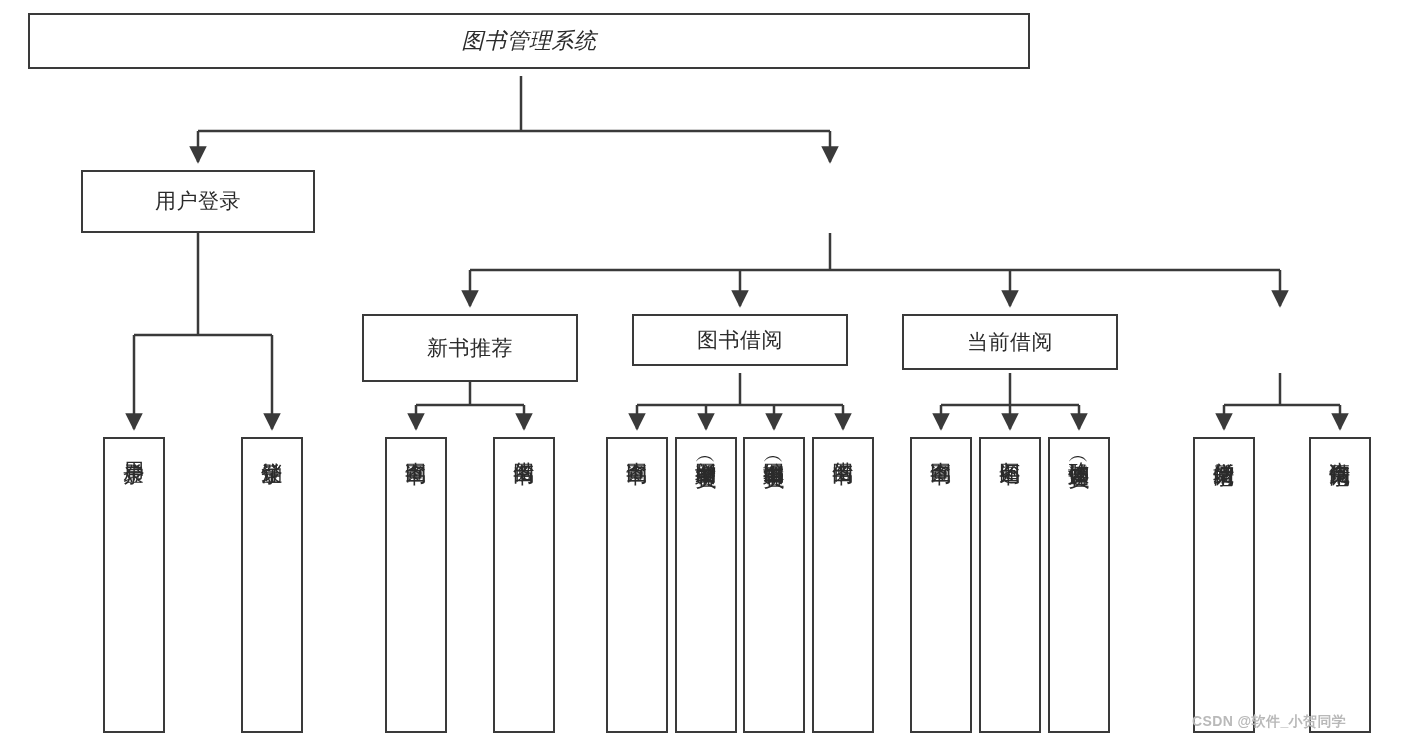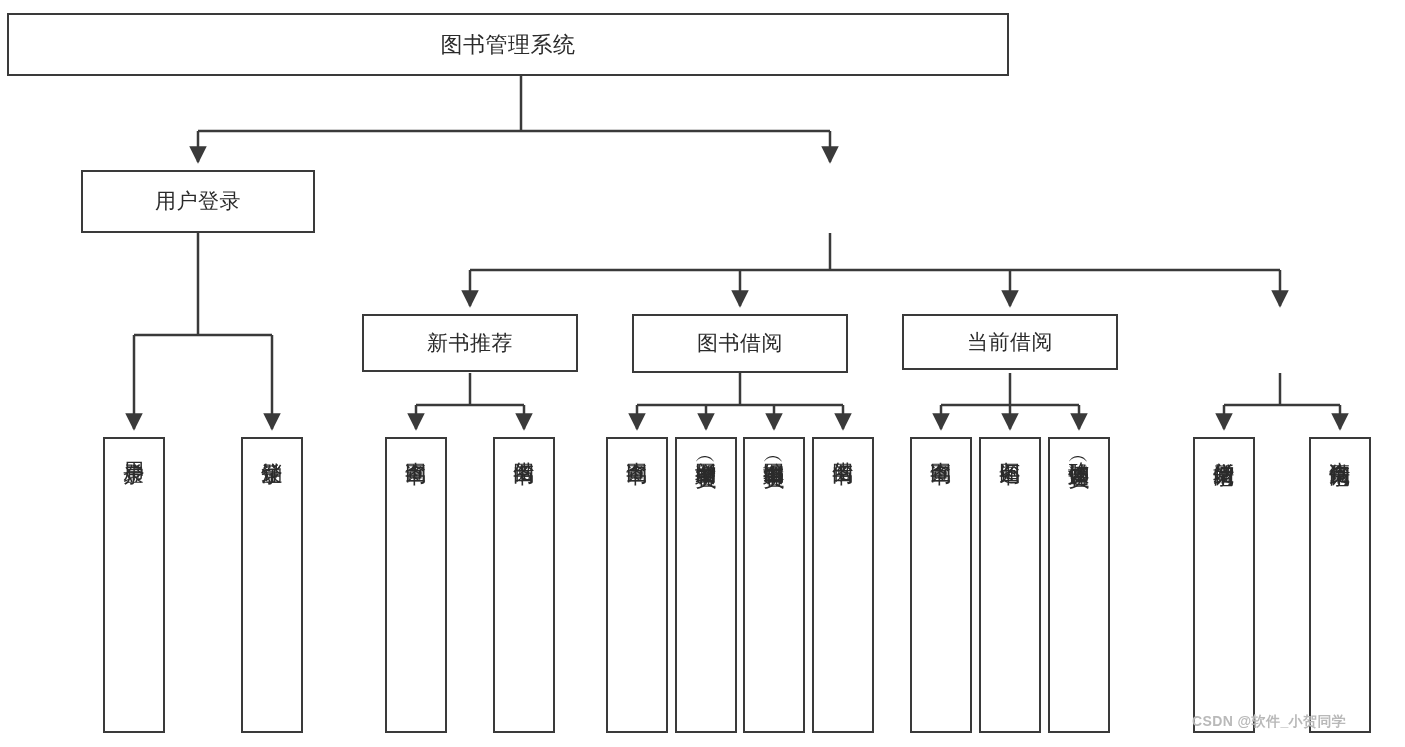--- a/index.html
+++ b/index.html
@@ -122,32 +122,32 @@
       <path d="M 1010 405 L 1010 429" marker-end="url(#arrow)"></path>
       <path d="M 1079 405 L 1079 429" marker-end="url(#arrow)"></path>
 
       <path d="M 1280 373 L 1280 405"></path>
       <path d="M 1224 405 L 1340 405"></path>
       <path d="M 1224 405 L 1224 429" marker-end="url(#arrow)"></path>
       <path d="M 1340 405 L 1340 429" marker-end="url(#arrow)"></path>
     </g>
   </svg>
 
-  <div class="node horiz root" style="left:7px; top:13px; width:1002px; height:63px;">
+  <div class="node horiz root" style="left:28px; top:13px; width:1002px; height:56px;font-style:italic;">
     <span class="label">图书管理系统</span>
   </div>
 
   <div class="node horiz" style="left:81px; top:170px; width:234px; height:63px;">
     <span class="label">用户登录</span>
   </div>
 
-  <div class="node horiz" style="left:362px; top:314px; width:216px; height:58px;">
+  <div class="node horiz" style="left:362px; top:314px; width:216px; height:68px;">
     <span class="label">新书推荐</span>
   </div>
-  <div class="node horiz" style="left:632px; top:314px; width:216px; height:59px;">
+  <div class="node horiz" style="left:632px; top:314px; width:216px; height:52px;">
     <span class="label">图书借阅</span>
   </div>
   <div class="node horiz" style="left:902px; top:314px; width:216px; height:56px;">
     <span class="label">当前借阅</span>
   </div>
 
   <div class="node vert" style="left:103px; top:437px; width:62px; height:296px;">
     <span class="label">用户登录</span>
   </div>
   <div class="node vert" style="left:241px; top:437px; width:62px; height:296px;">

